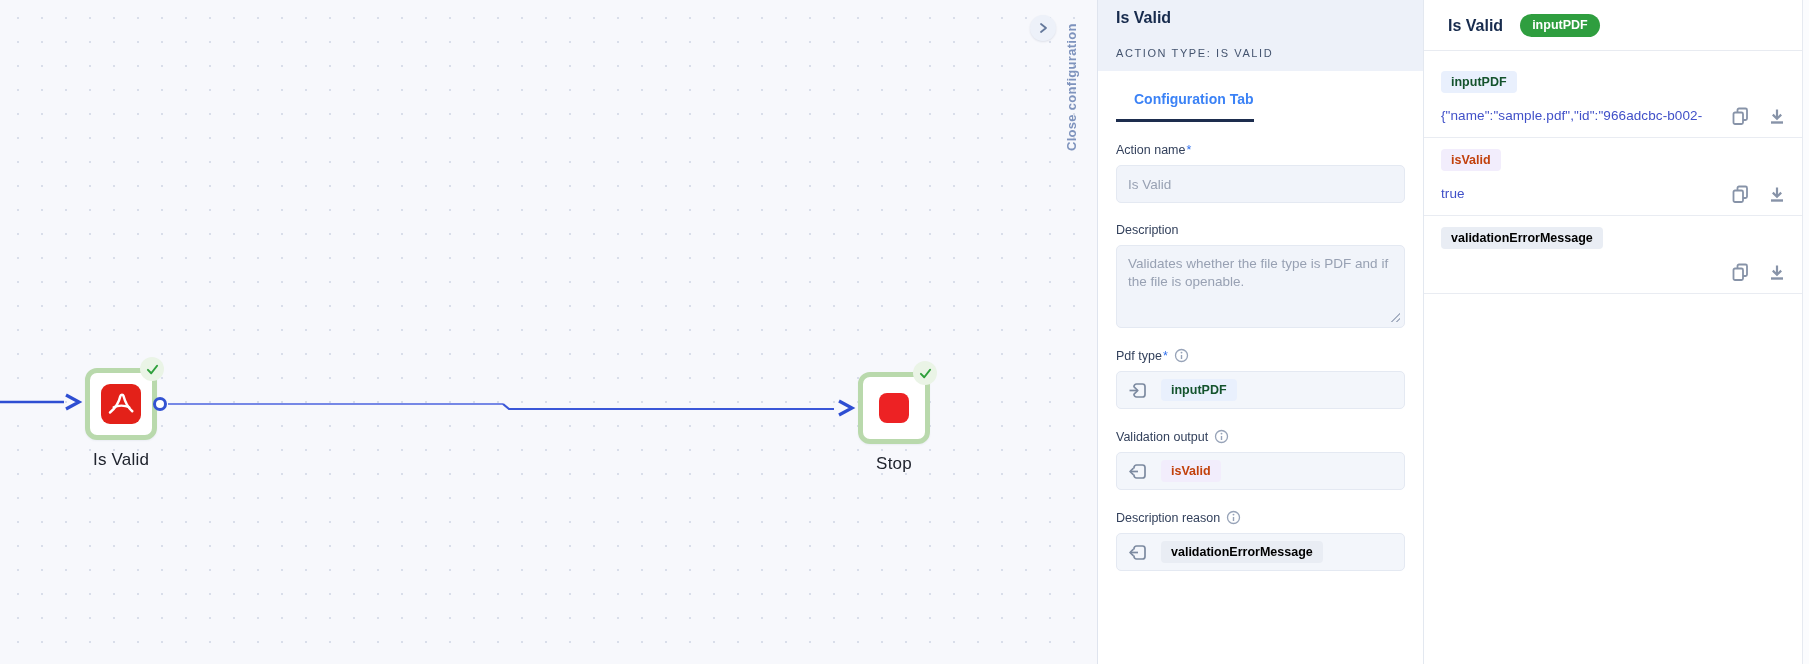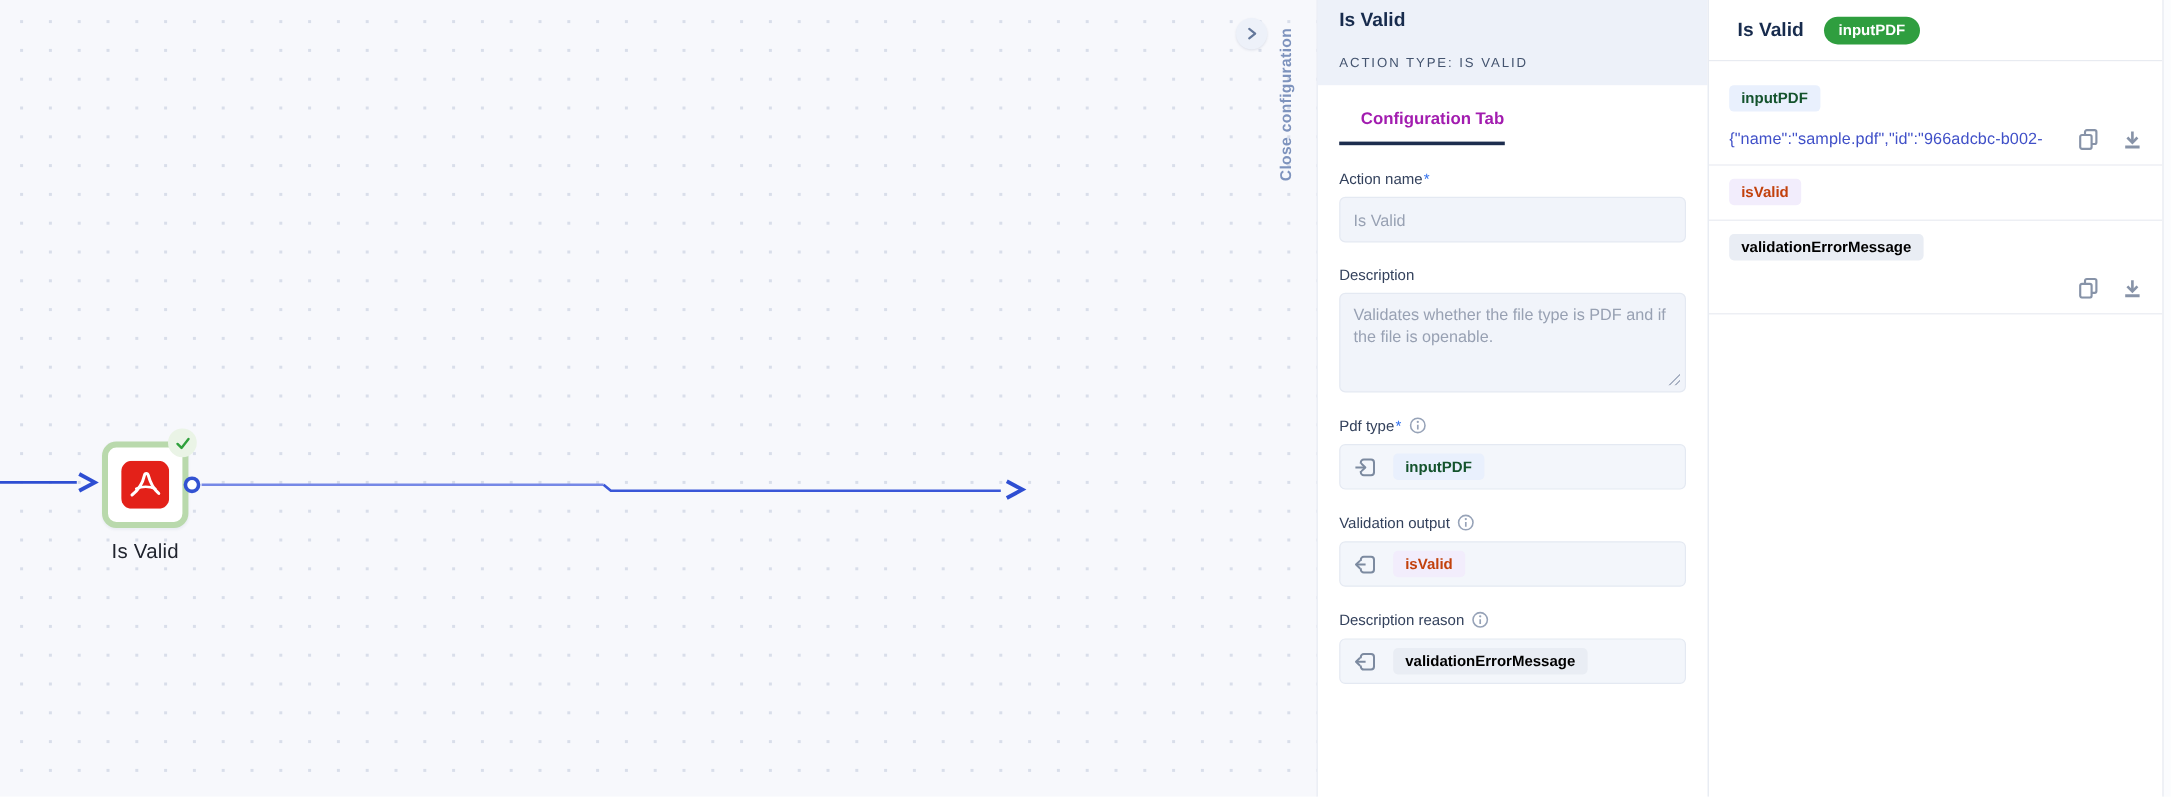--- a/index.html
+++ b/index.html
@@ -48,21 +48,21 @@
   .config-panel {
     width:326px; height:664px; flex:none; background:#fff;
     border-left:1px solid #dfe4ee;
   }
   .cfg-header { background:#edf1f9; padding:9px 18px 12px; }
   .cfg-title { font-size:16px; font-weight:700; color:#172b4d; }
   .cfg-subtitle { margin-top:20px; font-size:11px; color:#44546f; letter-spacing:1.6px; }
   .cfg-tab-wrap { padding:19px 18px 0; }
   .cfg-tab {
     display:inline-block; padding:0 0 12px 18px; border-bottom:3px solid #1d2d4e;
-    font-size:14px; font-weight:700; color:#a21caf; cursor:pointer;
+    font-size:14px; font-weight:700; color:#3b82f6; cursor:pointer;
   }
   .cfg-form { padding:21px 18px 0; }
   .field-label { font-size:12.5px; color:#33415c; margin-bottom:8px; display:flex; align-items:center; }
   .req { color:#2f6fed; margin-left:1px; }
   .info-icon { margin-left:6px; display:inline-flex; cursor:pointer; }
   .text-input {
     width:100%; height:38px; background:#f1f4fa; border:1px solid #e4e9f2; border-radius:5px;
     padding:0 11px; font-size:13.5px; color:#33415c; font-family:"Liberation Sans",sans-serif;
     margin-bottom:20px; outline:none;
   }
@@ -141,20 +141,33 @@
       </div>
       <div class="check-badge">
         <svg width="15" height="15" viewBox="0 0 18 18">
             <polyline points="3.5,9.5 7.5,13.5 14.5,4.5" stroke="#2fa03c" stroke-width="2.4" fill="none" stroke-linecap="round" stroke-linejoin="round"></polyline>
           </svg>
       </div>
       <div class="port"></div>
       <div class="node-label">Is Valid</div>
     </div>
 
+    <div class="node" style="left:858px; top:372px;">
+      <div class="node-box">
+        <svg width="32" height="32" viewBox="0 0 32 32">
+          <rect x="1" y="1" width="30" height="30" rx="8" fill="#ed2224"></rect>
+        </svg>
+      </div>
+      <div class="check-badge">
+        <svg width="15" height="15" viewBox="0 0 18 18">
+            <polyline points="3.5,9.5 7.5,13.5 14.5,4.5" stroke="#2fa03c" stroke-width="2.4" fill="none" stroke-linecap="round" stroke-linejoin="round"></polyline>
+          </svg>
+      </div>
+      <div class="node-label">Stop</div>
+    </div>
 
     <button class="collapse-btn">
       <svg width="14" height="14" viewBox="0 0 14 14">
         <polyline points="5,3 10,7 5,11" stroke="#64789b" stroke-width="1.8" fill="none" stroke-linecap="round" stroke-linejoin="round"></polyline>
       </svg>
     </button>
     <div class="close-config">Close configuration</div>
   </div>
 
   <div class="config-panel">
@@ -266,20 +279,36 @@
             <line x1="9" y1="2.5" x2="9" y2="11" stroke="#8793a8" stroke-width="2.2"></line>
             <polyline points="4.8,7.6 9,11.8 13.2,7.6" stroke="#8793a8" stroke-width="2.2" fill="none" stroke-linejoin="miter"></polyline>
             <line x1="3" y1="15.5" x2="15" y2="15.5" stroke="#8793a8" stroke-width="2.4"></line>
           </svg>
         </button>
       </div>
     </div>
 
     <div class="var-row tight">
       <span class="chip chip-purple">isValid</span>
+      <div class="var-value-row">
+        <div class="var-value">true</div>
+        <button class="icon-btn">
+          <svg width="19" height="19" viewBox="0 0 19 19">
+            <rect x="6.5" y="2.5" width="9.5" height="11.5" rx="1.5" stroke="#8793a8" stroke-width="1.8" fill="none"></rect>
+            <rect x="2.5" y="6.5" width="9.5" height="11.5" rx="1.5" stroke="#8793a8" stroke-width="1.8" fill="#fff"></rect>
+          </svg>
+        </button>
+        <button class="icon-btn">
+          <svg width="18" height="18" viewBox="0 0 18 18">
+            <line x1="9" y1="2.5" x2="9" y2="11" stroke="#8793a8" stroke-width="2.2"></line>
+            <polyline points="4.8,7.6 9,11.8 13.2,7.6" stroke="#8793a8" stroke-width="2.2" fill="none" stroke-linejoin="miter"></polyline>
+            <line x1="3" y1="15.5" x2="15" y2="15.5" stroke="#8793a8" stroke-width="2.4"></line>
+          </svg>
+        </button>
+      </div>
     </div>
 
     <div class="var-row tight">
       <span class="chip chip-gray">validationErrorMessage</span>
       <div class="var-value-row">
         <div class="var-value"></div>
         <button class="icon-btn">
           <svg width="19" height="19" viewBox="0 0 19 19">
             <rect x="6.5" y="2.5" width="9.5" height="11.5" rx="1.5" stroke="#8793a8" stroke-width="1.8" fill="none"></rect>
             <rect x="2.5" y="6.5" width="9.5" height="11.5" rx="1.5" stroke="#8793a8" stroke-width="1.8" fill="#fff"></rect>

